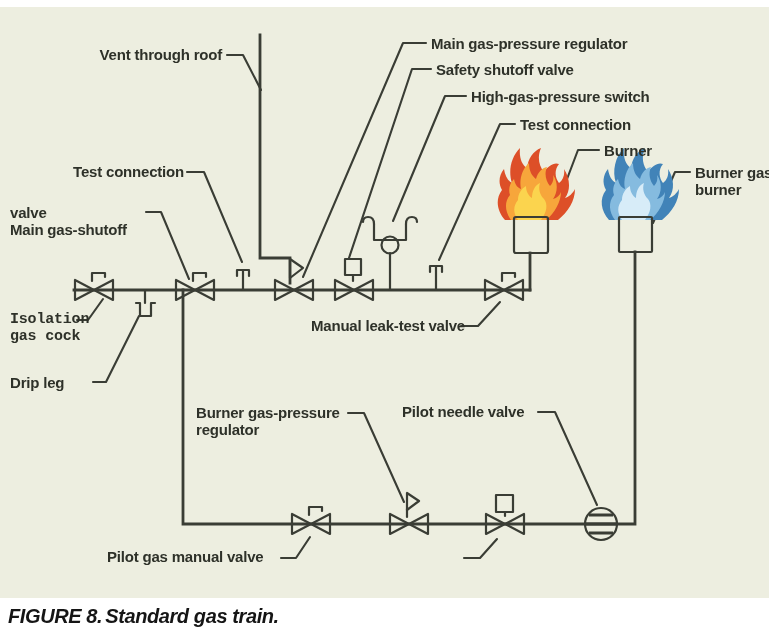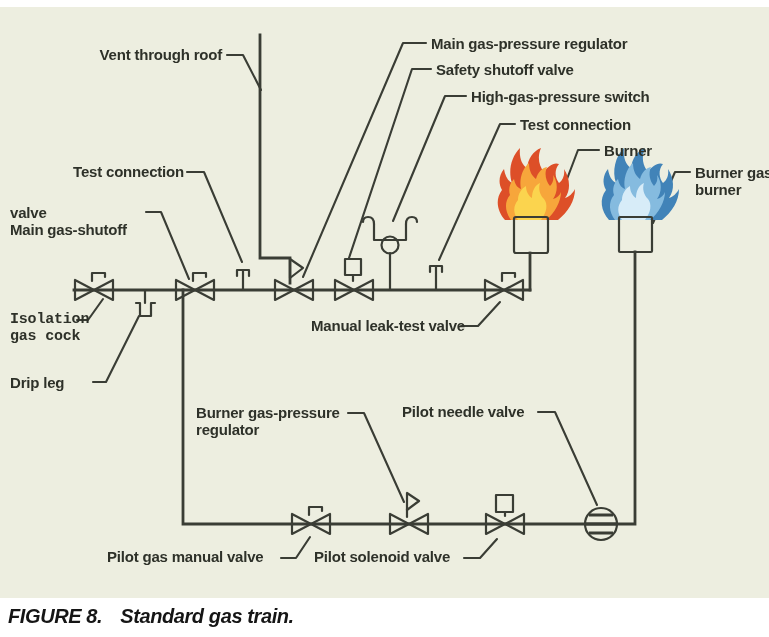--- a/index.html
+++ b/index.html
@@ -8,21 +8,21 @@
   .stage svg{position:absolute;left:0;top:0;}
   .ln{fill:none;stroke:#3a3d35;stroke-width:2.8;stroke-linecap:square;}
   .sym{stroke:#3a3d35;stroke-width:2.2;stroke-linejoin:round;stroke-linecap:round;fill:none;}
   .ld{fill:none;stroke:#3a3d35;stroke-width:2.1;stroke-linecap:round;stroke-linejoin:round;}
   .flame{stroke:none;}
   .lbl{position:absolute;font-size:15px;font-weight:700;letter-spacing:-0.2px;
        color:#2e3129;line-height:17px;white-space:nowrap;}
   .lbl.r{text-align:right;}
   .caption{position:absolute;left:8px;top:605px;font-size:20px;font-style:italic;
            font-weight:700;color:#151515;letter-spacing:-0.4px;}
-  .caption .sp{margin-left:18px;}
+  .caption .sp{margin-left:3px;}
 </style>
 </head>
 <body>
 
 <div class="stage">
 
 <svg width="769" height="637" viewBox="0 0 769 637">
 
   <rect x="0" y="7" width="769" height="591" fill="#edeee0"></rect>
 
@@ -164,19 +164,18 @@
   <div>gas cock</div>
 </div>
 <div class="lbl" style="left:10px;top:374px;">Drip leg</div>
 <div class="lbl" style="left:311px;top:317px;">Manual leak-test valve</div>
 <div class="lbl" style="left:196px;top:404px;">
   <div>Burner gas-pressure</div>
   <div>regulator</div>
 </div>
 <div class="lbl" style="left:402px;top:403px;">Pilot needle valve</div>
 <div class="lbl" style="left:107px;top:548px;">Pilot gas manual valve</div>
-<div class="lbl" style="left:314px;top:548px;">Pilot solenoid valve</div>
 
 <div class="caption">
   <span>FIGURE 8.</span><span class="sp">Standard gas train.</span>
 </div>
 
 </div>
 
 </body></html>

